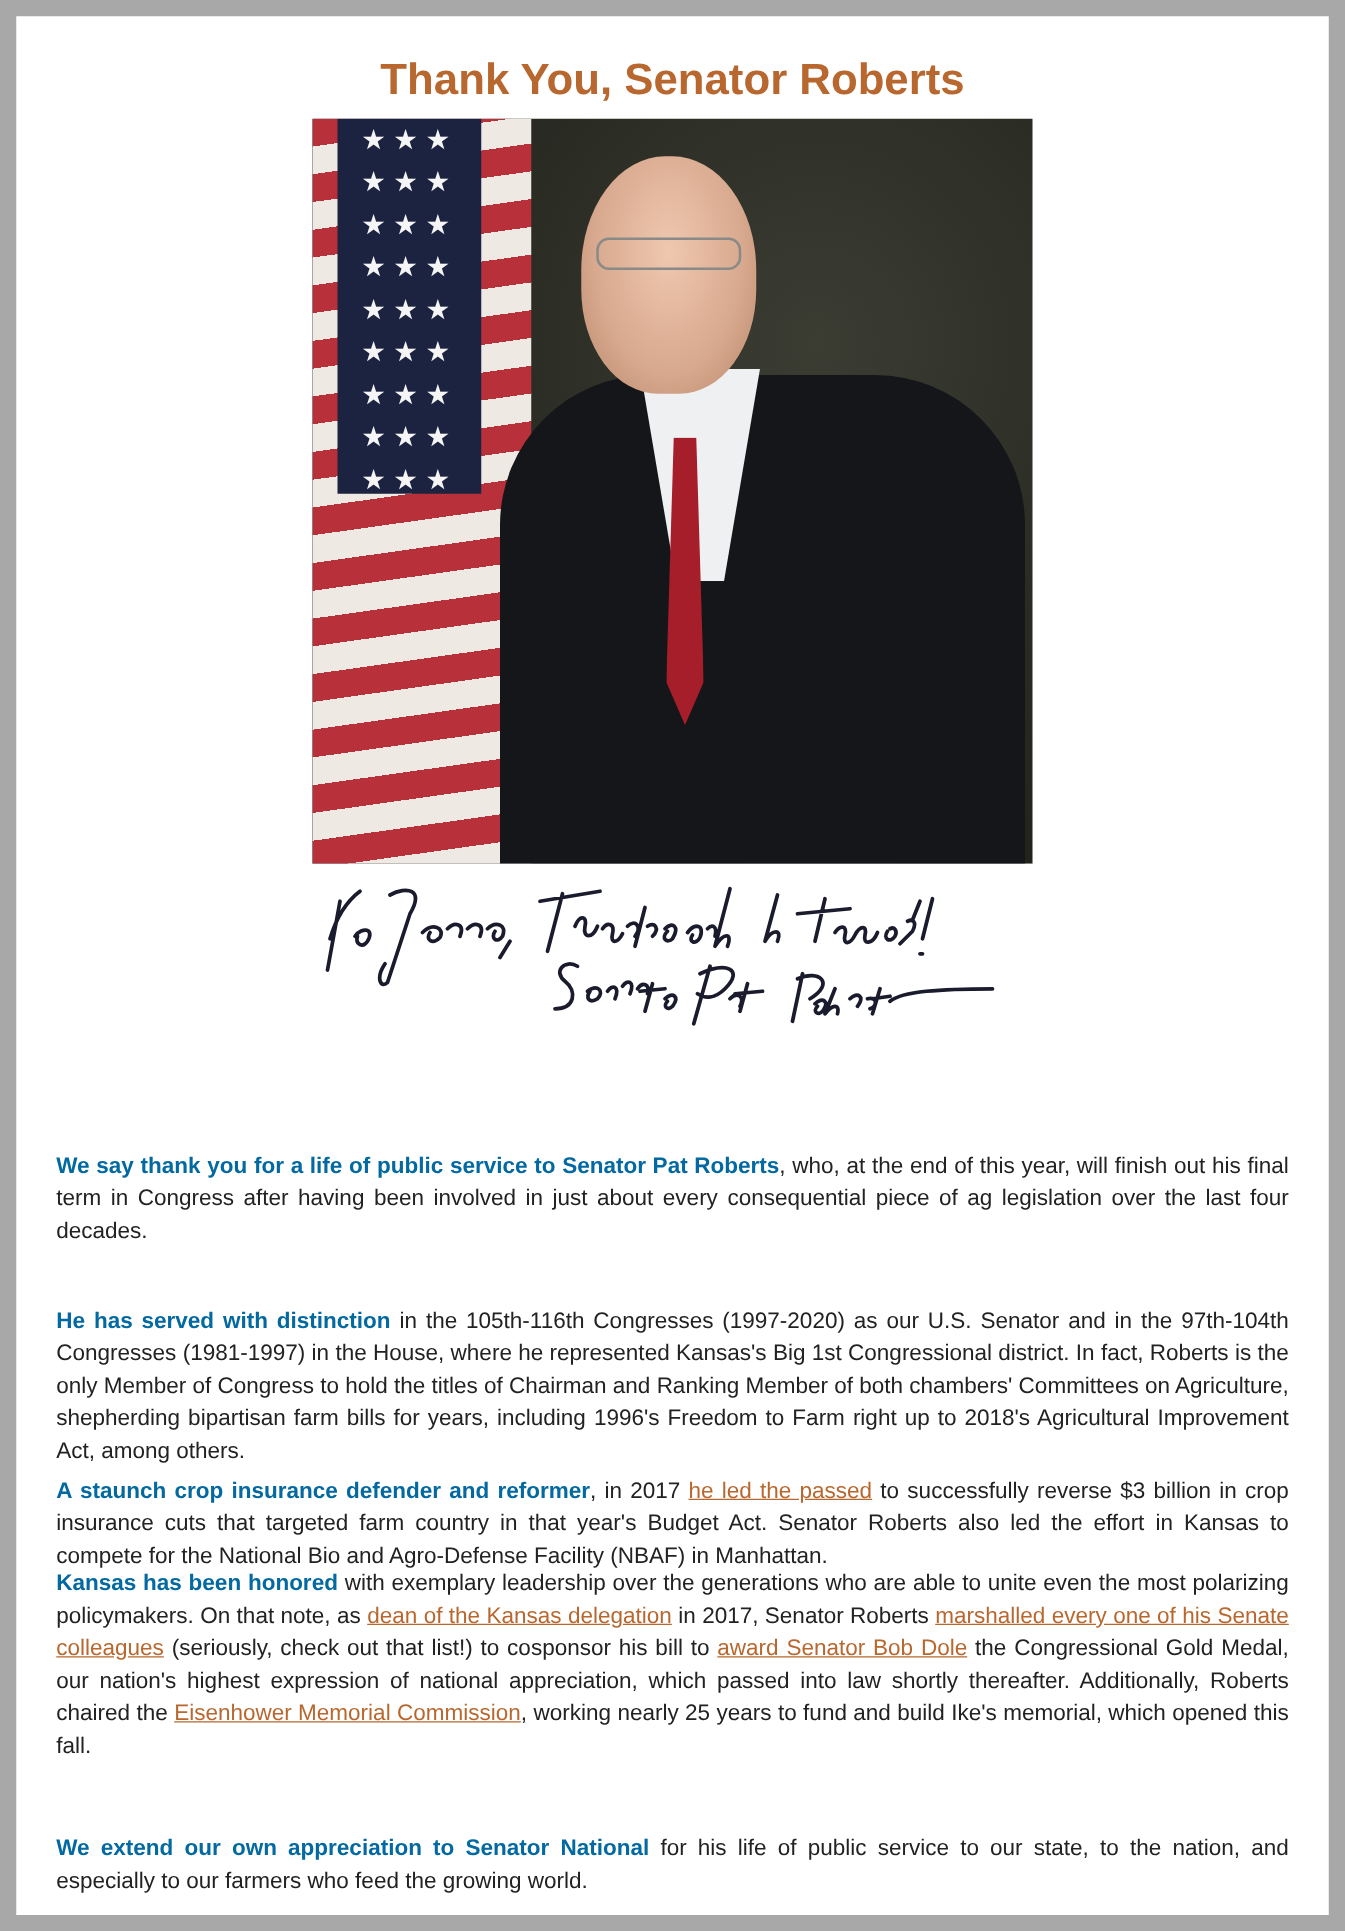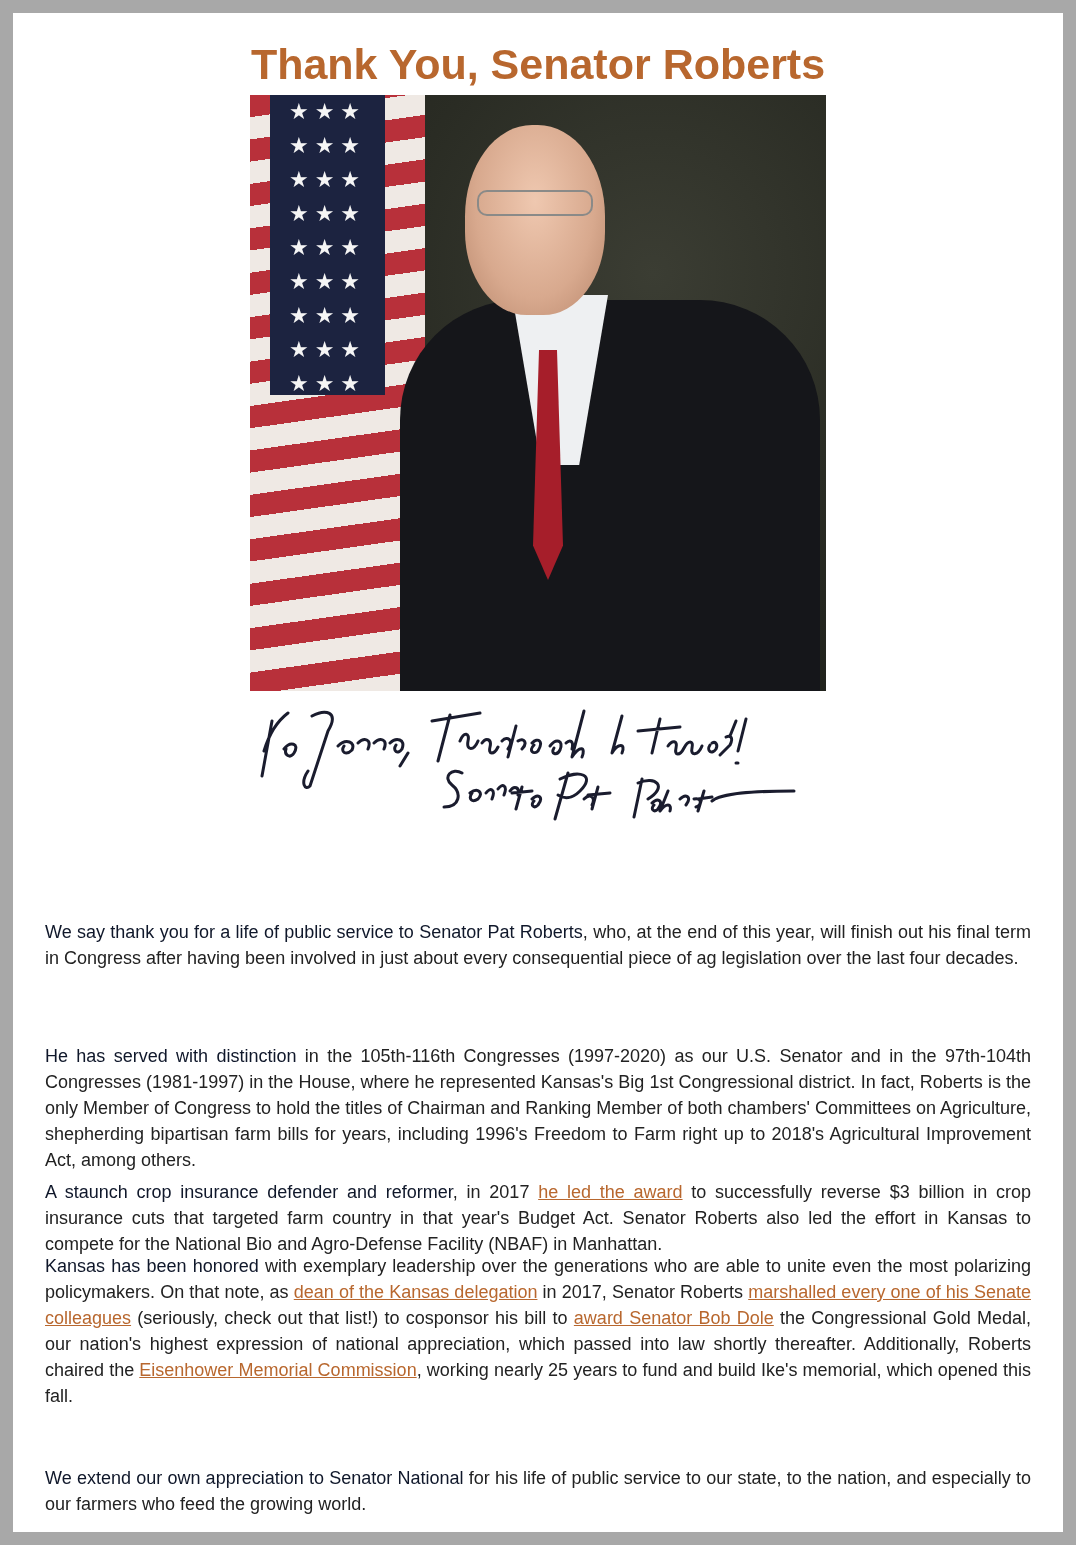--- a/index.html
+++ b/index.html
@@ -14,21 +14,21 @@
       position: absolute;
       left: 13px; top: 13px;
       width: 1050px; height: 1519px;
       background: #ffffff;
     }
     .title {
       position: absolute;
       left: 0; right: 0; top: 28px;
       text-align: center;
       font-weight: bold;
-      font-size: 43px;
+      font-size: 35px;
       line-height: 46px;
       color: #b8672e;
       margin: 0;
     }
     .photo {
       position: absolute;
       left: 237px; top: 82px;
       width: 576px; height: 596px;
       overflow: hidden;
       background: radial-gradient(ellipse at 70% 30%, #3b3d33 0%, #2a2c24 45%, #1a1c17 100%);
@@ -97,21 +97,21 @@
     }
     .para {
       position: absolute;
       left: 32px; width: 986px;
       font-size: 18px;
       line-height: 26px;
       color: #222222;
       text-align: justify;
       margin: 0;
     }
-    .para b { font-weight: normal; color: #0f172a; }
+    .para b { font-weight: bold; color: #0369a1; }
     .para a {
       color: #b8672e;
       text-decoration: underline;
       cursor: pointer;
     }
     #p1 { top: 906px; }
     #p2 { top: 1010px; margin-top: 20px; }
     #p3 { top: 1166px; }
     #p4 { top: 1240px; }
     #p5 { top: 1452px; }
@@ -148,19 +148,19 @@
         <path d="M496 28 L488 60 M486 72 l2 0"></path>
       </g>
     </svg>
   </div>
 
 
   <p class="para" id="p1"><b>We say thank you for a life of public service to Senator Pat Roberts</b><span>, who, at the end of this year, will finish out his final term in Congress after having been involved in just about every consequential piece of ag legislation over the last four decades.</span></p>
 
   <p class="para" id="p2"><b>He has served with distinction</b><span> in the 105th-116th Congresses (1997-2020) as our U.S. Senator and in the 97th-104th Congresses (1981-1997) in the House, where he represented Kansas's Big 1st Congressional district. In fact, Roberts is the only Member of Congress to hold the titles of Chairman and Ranking Member of both chambers' Committees on Agriculture, shepherding bipartisan farm bills for years, including 1996's Freedom to Farm right up to 2018's Agricultural Improvement Act, among others.</span></p>
 
-  <p class="para" id="p3"><b>A staunch crop insurance defender and reformer</b><span>, in 2017 </span><a>he led the award</a><span> to successfully reverse $3 billion in crop insurance cuts that targeted farm country in that year's Budget Act. Senator Roberts also led the effort in Kansas to compete for the National Bio and Agro-Defense Facility (NBAF) in Manhattan.</span></p>
+  <p class="para" id="p3"><b>A staunch crop insurance defender and reformer</b><span>, in 2017 </span><a>he led the passed</a><span> to successfully reverse $3 billion in crop insurance cuts that targeted farm country in that year's Budget Act. Senator Roberts also led the effort in Kansas to compete for the National Bio and Agro-Defense Facility (NBAF) in Manhattan.</span></p>
 
   <p class="para" id="p4"><b>Kansas has been honored</b><span> with exemplary leadership over the generations who are able to unite even the most polarizing policymakers. On that note, as </span><a>dean of the Kansas delegation</a><span> in 2017, Senator Roberts </span><a>marshalled every one of his Senate colleagues</a><span> (seriously, check out that list!) to cosponsor his bill to </span><a>award Senator Bob Dole</a><span> the Congressional Gold Medal, our nation's highest expression of national appreciation, which passed into law shortly thereafter. Additionally, Roberts chaired the </span><a>Eisenhower Memorial Commission</a><span>, working nearly 25 years to fund and build Ike's memorial, which opened this fall.</span></p>
 
   <p class="para" id="p5"><b>We extend our own appreciation to Senator National</b><span> for his life of public service to our state, to the nation, and especially to our farmers who feed the growing world.</span></p>
 
 </div>
 
 </body></html>

